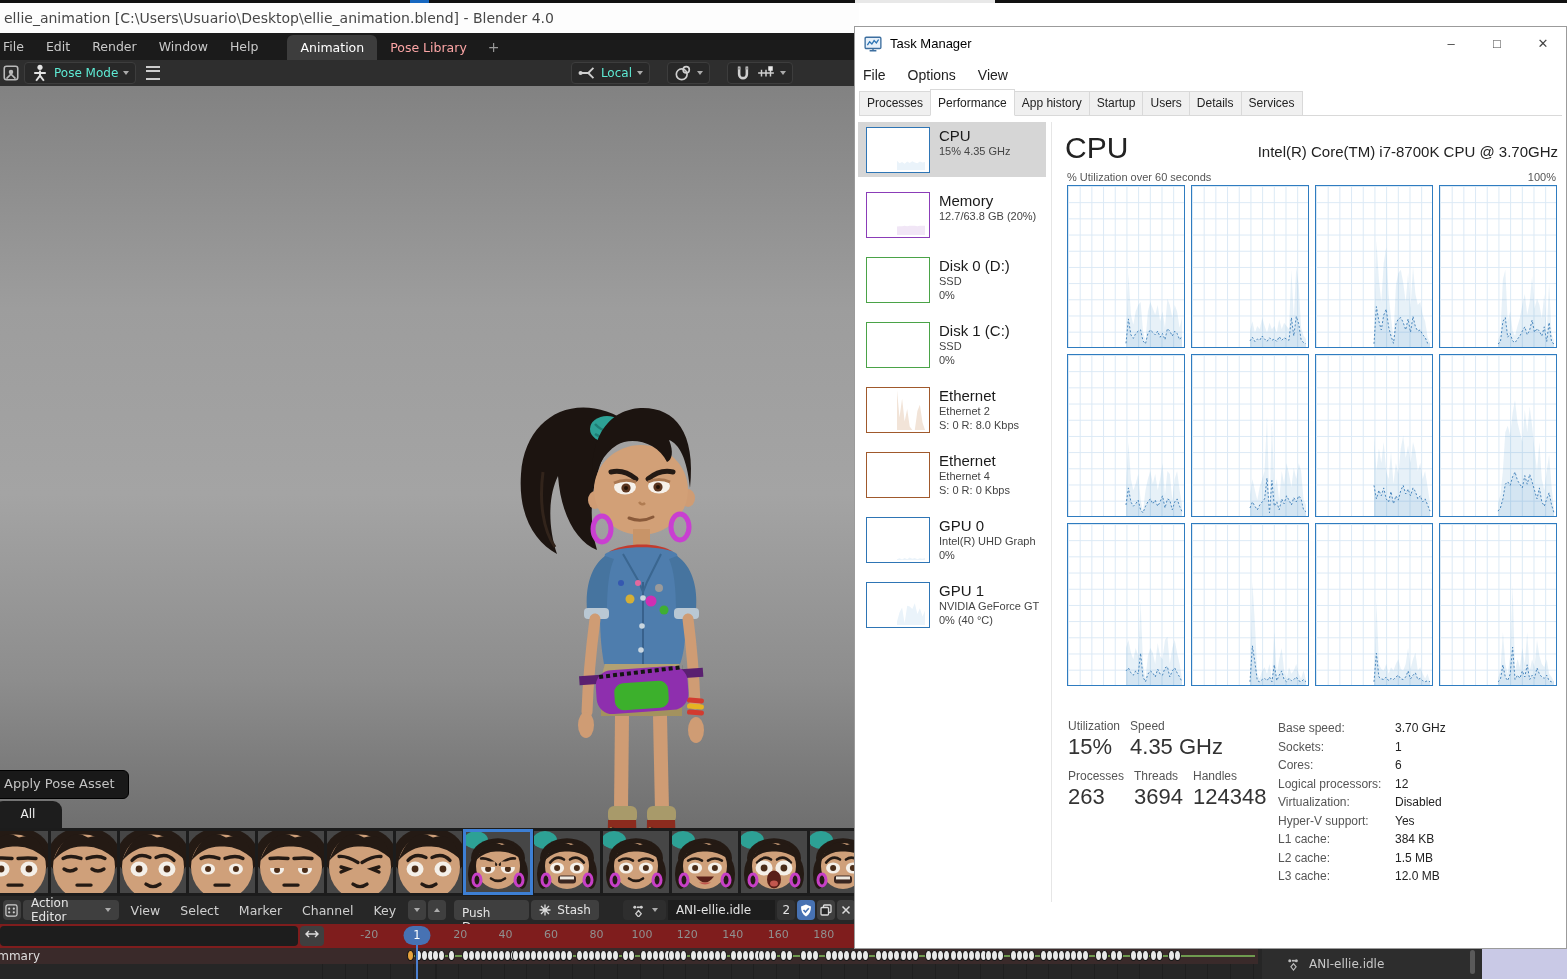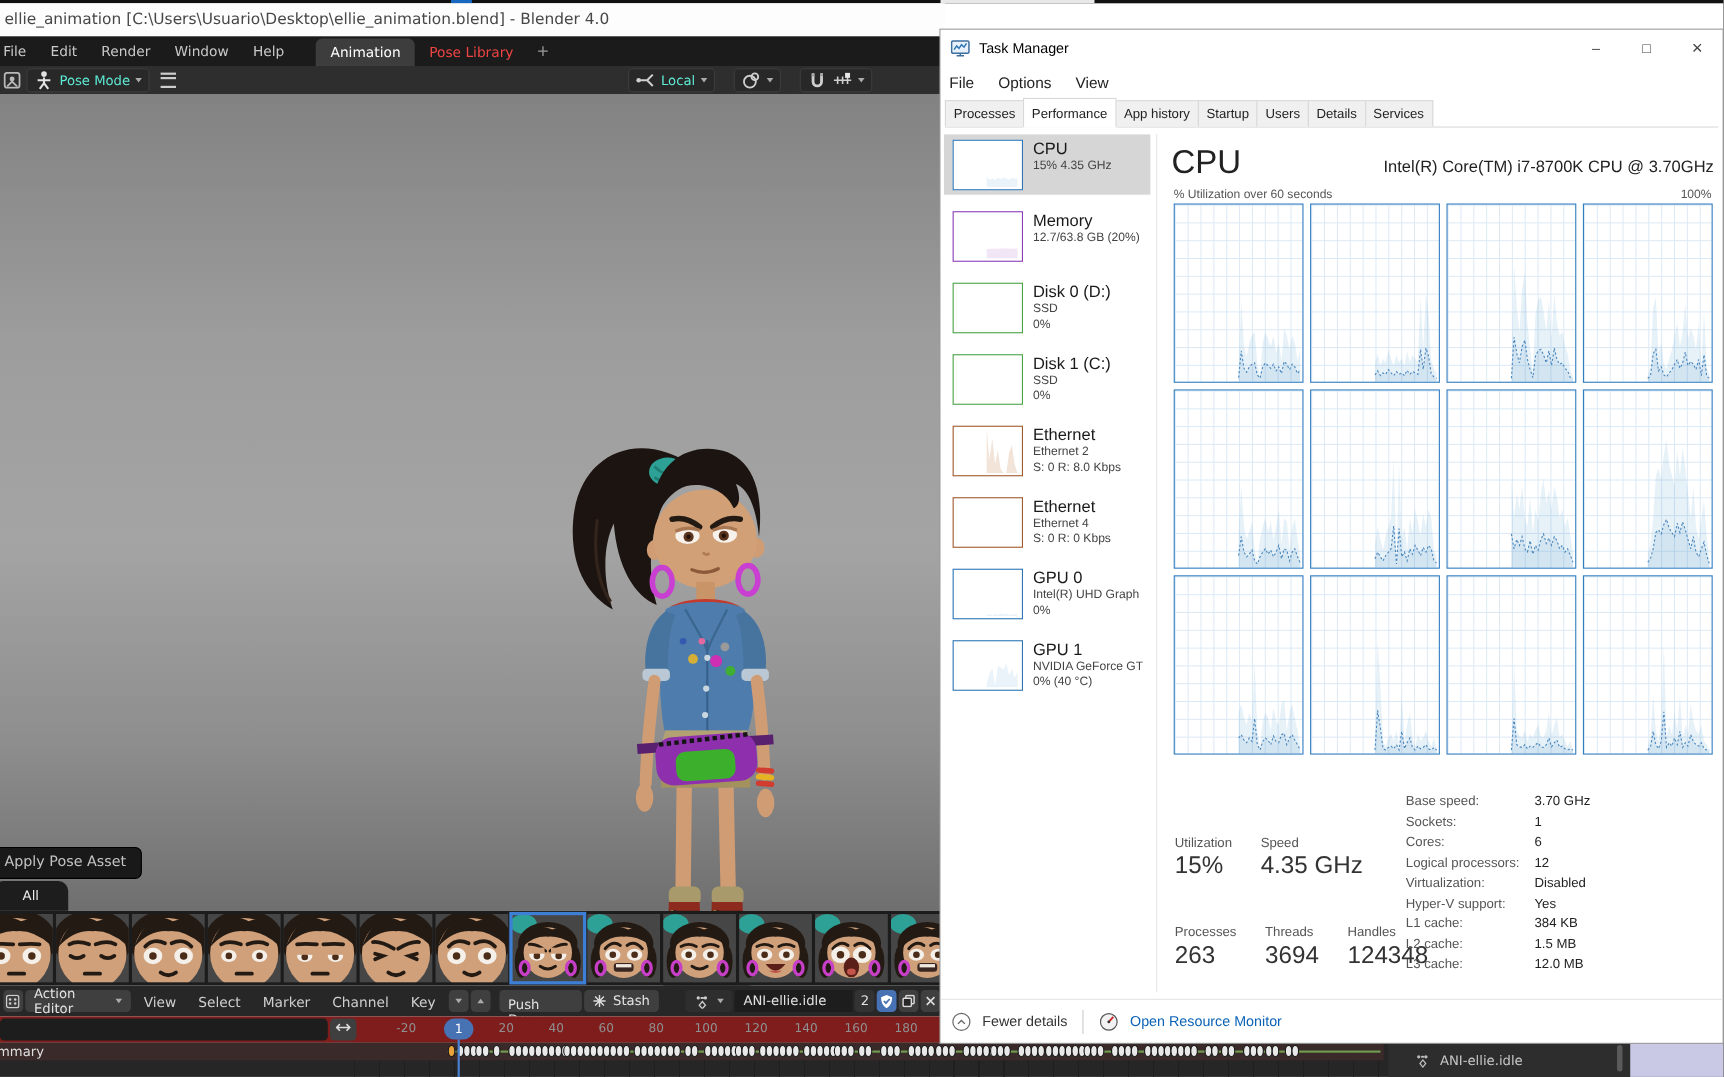--- a/index.html
+++ b/index.html
@@ -13,21 +13,21 @@
   .top-strip .blue{position:absolute;left:410px;top:0;width:19px;height:3px;background:#1667c0;}
 
   
   .bl{font-family:"DejaVu Sans",sans-serif;}
   .bl-title{left:0;top:3px;width:855px;height:30px;background:#fdfdfd;color:#474747;
             font-size:14px;line-height:30px;padding-left:4px;white-space:nowrap;overflow:hidden;}
   .bl-topbar{left:0;top:33px;width:855px;height:27px;background:#1b1b1b;display:flex;align-items:center;}
   .bl-menu{color:#c9c9c9;font-size:12.5px;padding:0 11px;line-height:27px;}
   .bl-menu:first-child{margin-left:-8px;}
   .bl-tabs{display:flex;margin-left:18px;height:27px;align-items:flex-end;}
-  .bl-tab{font-size:12.5px;color:#ef4444;padding:5px 13px;border-radius:6px 6px 0 0;}
+  .bl-tab{font-size:12.5px;color:#fca5a5;padding:5px 13px;border-radius:6px 6px 0 0;}
   .bl-tab.on{background:#3d3d3d;color:#fff;}
   .bl-plus{color:#9a9a9a;font-size:14px;padding:0 8px;}
   .bl-vphead{left:0;top:60px;width:855px;height:26px;background:#2e2e2e;display:flex;align-items:center;}
   .bl-btn{background:#282828;border:1px solid #3d3d3d;border-radius:4px;color:#5eead4;font-size:12px;
           height:20px;display:inline-flex;align-items:center;padding:0 6px;gap:5px;}
   .chev{width:0;height:0;border-left:3.5px solid transparent;border-right:3.5px solid transparent;border-top:4.5px solid #ababab;display:inline-block;}
   .ham{display:inline-block;width:14px;height:10px;border-top:2px solid #cdcdcd;border-bottom:2px solid #cdcdcd;position:relative;margin-left:10px;}
   .ham::after{content:"";position:absolute;left:0;top:2px;width:14px;height:2px;background:#cdcdcd;}
   .bl-viewport{left:0;top:86px;width:855px;height:742px;
      background:linear-gradient(180deg,#828282 0%,#9d9d9d 30%,#a4a4a4 55%,#8d8d8d 80%,#6f6f6f 100%);}
@@ -88,21 +88,21 @@
   .tm-sub{position:absolute;right:8px;top:116px;font-size:15px;color:#222;}
   .tm-axis{position:absolute;left:212px;top:144px;font-size:11px;color:#555;}
   .tm-axis-r{position:absolute;right:10px;top:144px;font-size:11px;color:#555;}
   .tm-graphs{position:absolute;left:212px;top:158px;width:496px;height:512px;
      display:grid;grid-template-columns:repeat(4,118px);grid-template-rows:repeat(3,163px);gap:6px 6px;}
   .cpu-graph{position:relative;background:#fff;border:1px solid #2f7cc0;box-sizing:border-box;
      background-image:linear-gradient(to right,#dbe9f5 1px,transparent 1px),linear-gradient(to bottom,#dbe9f5 1px,transparent 1px);
      background-size:11.7px 16.2px;}
   .cpu-graph svg{position:absolute;left:0;top:0;}
   .tm-stats{position:absolute;left:213px;top:692px;width:200px;}
-  .stat-row{display:flex;gap:26px;margin-bottom:9px;margin-top:40px;}
+  .stat-row{display:flex;gap:10px;margin-bottom:9px;}
   .stat-label{font-size:12px;color:#555;}
   .stat-value{font-size:22px;color:#333;font-weight:400;margin-top:1px;white-space:nowrap;}
   .tm-details{position:absolute;left:423px;top:694px;font-size:12px;color:#333;}
   .det-row{display:flex;margin-bottom:4.5px;}
   .det-label{width:117px;color:#555;}
   .det-value{color:#222;}
   .tm-footer{position:absolute;left:0;bottom:0;width:100%;height:40px;border-top:1px solid #e5e5e5;
      display:flex;align-items:center;padding-left:10px;box-sizing:border-box;gap:10px;}
   .tm-fewer{font-size:13px;color:#333;}
   .tm-sep{width:1px;height:22px;background:#ccc;margin:0 4px;}
@@ -995,29 +995,15 @@
         <div class="det-row">
           <div class="det-label">L2 cache:</div>
           <div class="det-value">1.5 MB</div>
         </div>
         <div class="det-row">
           <div class="det-label">L3 cache:</div>
           <div class="det-value">12.0 MB</div>
         </div>
       </div>
 
-    <div class="tm-footer">
-      <svg class="icon16" width="19" height="19" viewBox="0 0 20 20">
-        <circle cx="10" cy="10" r="8.6" fill="none" stroke="#666" stroke-width="1.2"></circle>
-        <path d="M6.5 12 L10 8.5 L13.5 12" stroke="#666" stroke-width="1.4" fill="none"></path>
-      </svg>
-      <span class="tm-fewer">Fewer details</span>
-      <span class="tm-sep"></span>
-      <svg class="icon16" width="18" height="18" viewBox="0 0 20 20">
-        <circle cx="10" cy="10" r="8.4" fill="#f2f2f2" stroke="#555" stroke-width="1.2"></circle>
-        <path d="M10 10 L14.5 5" stroke="#c22" stroke-width="1.8"></path>
-        <circle cx="10" cy="10" r="1.4" fill="#333"></circle>
-      </svg>
-      <span class="tm-link">Open Resource Monitor</span>
-    </div>
   </div>
 
 </div>
 
 </body></html>

